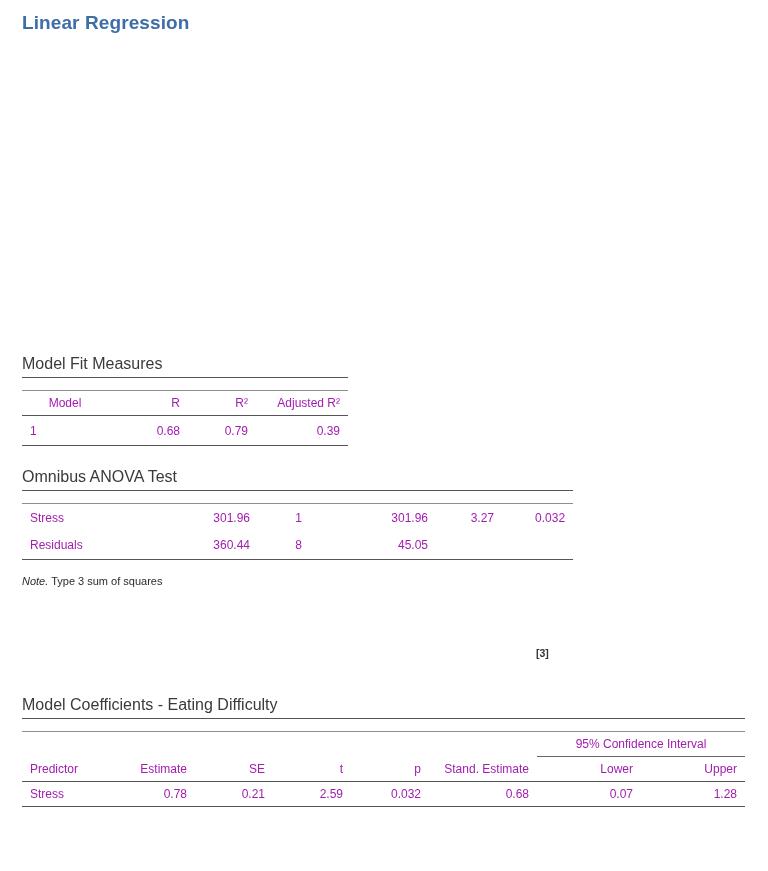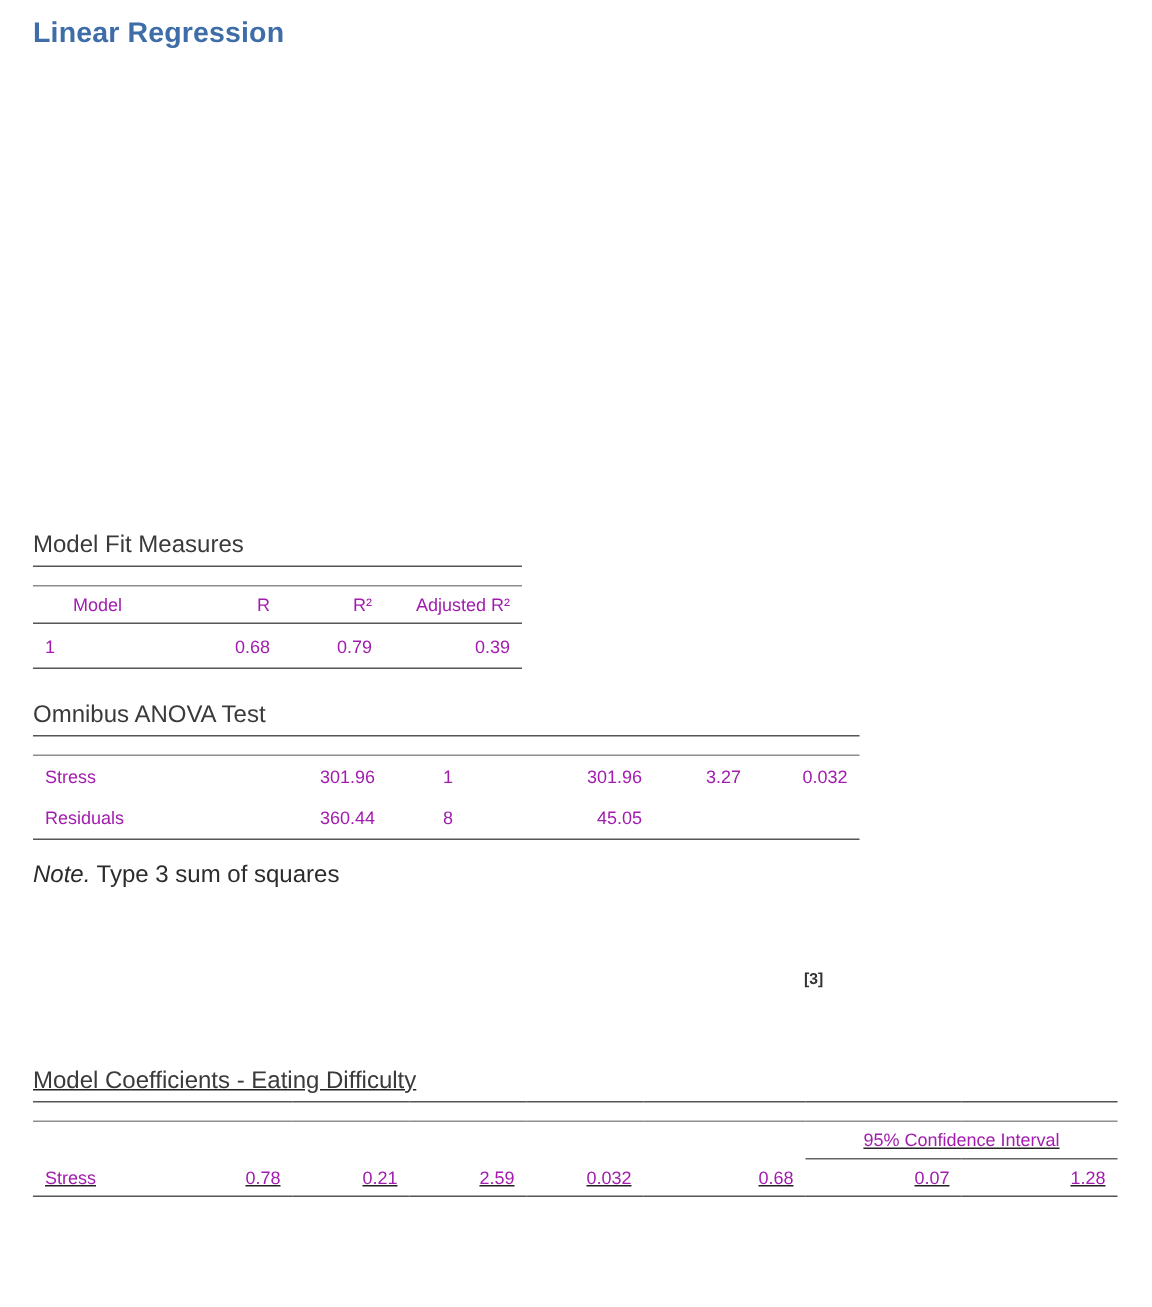--- a/index.html
+++ b/index.html
@@ -90,21 +90,21 @@
 
   
   .spanner {
     text-align: center;
     border-bottom: 1.2px solid #666666;
     margin-top: 44px;
   }
   .spanner-empty { border-bottom: none; }
 
   .note {
-    font-size: 16px;
+    font-size: 11px;
     color: #2c2c2c;
     margin-top: 5px;
   }
   .note i { font-style: italic; }
 
   .marker {
     position: absolute;
     font-size: 10.5px;
     font-weight: bold;
     color: #333333;
@@ -190,41 +190,51 @@
         </tr>
       </tbody>
     </table>
     <div class="note">
       <i>Note.</i><span> Type 3 sum of squares</span>
     </div>
   </div>
 
   <div class="marker" style="left:536px; top:647px;">[3]</div>
 
-  <div class="tbl-block" style="left:22px; top:712px;text-decoration:underline;">
+  <div class="tbl-block" style="left:22px; top:696px;">
     <div class="tbl-caption">Model Coefficients - Eating Difficulty</div>
     <table class="stat" style="width:723px;">
       <colgroup>
         <col style="width:90px;">
         <col style="width:83px;">
         <col style="width:78px;">
         <col style="width:78px;">
         <col style="width:78px;">
         <col style="width:108px;">
         <col style="width:104px;">
         <col style="width:104px;">
       </colgroup>
       <thead>
         <tr>
           <th class="rule-top" colspan="8"></th>
         </tr>
         <tr>
           <th class="spanner-empty" colspan="6"></th>
           <th class="spanner" colspan="2">95% Confidence Interval</th>
         </tr>
+        <tr class="head-row">
+          <th class="lbl">Predictor</th>
+          <th class="num">Estimate</th>
+          <th class="num">SE</th>
+          <th class="num">t</th>
+          <th class="num">p</th>
+          <th class="num">Stand. Estimate</th>
+          <th class="num">Lower</th>
+          <th class="num">Upper</th>
+        </tr>
       </thead>
       <tbody>
         <tr style="height:22px;">
           <td class="lbl">Stress</td>
           <td class="num">0.78</td>
           <td class="num">0.21</td>
           <td class="num">2.59</td>
           <td class="num">0.032</td>
           <td class="num">0.68</td>
           <td class="num">0.07</td>

